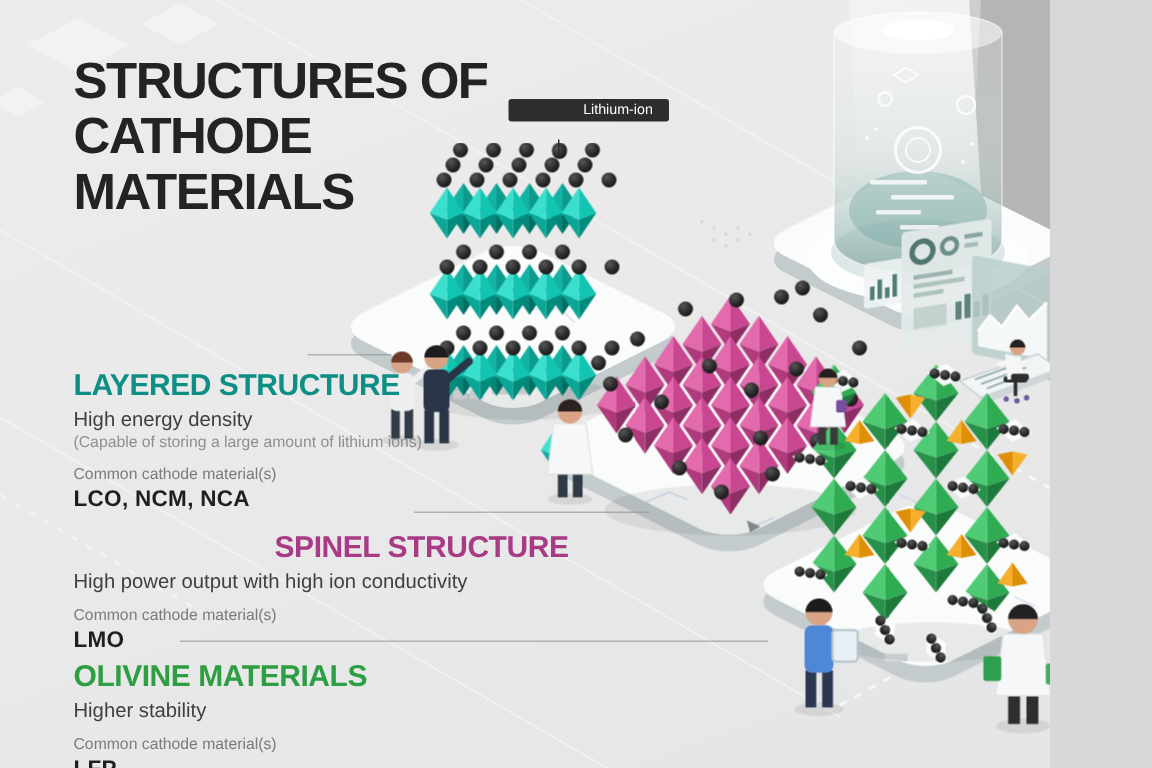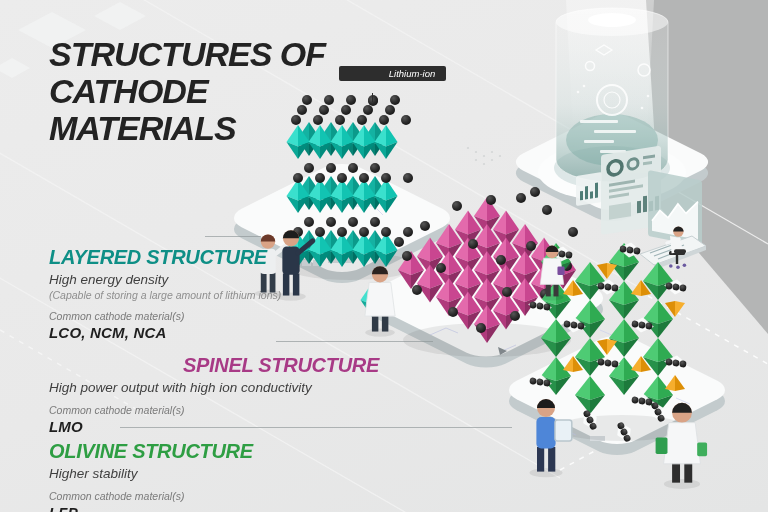--- a/index.html
+++ b/index.html
@@ -1,18 +1,18 @@
 <!DOCTYPE html>
 <html><head>
 <meta charset="utf-8">
 <style>
   html,body{margin:0;padding:0;background:#d8d8d8;}
-  #stage{position:relative;width:768px;height:512px;overflow:hidden;
+  #stage{position:relative;width:700px;height:512px;overflow:hidden;
     background:linear-gradient(160deg,#ececec 0%,#e9e9e9 55%,#e4e5e5 100%);
-    font-family:"Liberation Sans","DejaVu Sans",sans-serif;font-style:italic;}
+    font-family:"Liberation Sans","DejaVu Sans",sans-serif;}
   .band{position:absolute;inset:0;z-index:0;background:#b4b5b5;
     clip-path:polygon(646px 0,768px 0,768px 334px,659px 206px);}
   #scene{position:absolute;left:0;top:0;z-index:1;}
   .txt{position:absolute;z-index:2;}
   .title{left:49px;top:36px;font-size:34px;line-height:37px;font-weight:bold;
     color:#232323;letter-spacing:-1px;}
   .subtitle{left:50px;top:152px;font-size:11.5px;color:#3a3a3a;letter-spacing:0;}
   .sec{left:49px;width:330px;margin-top:44px;}
   .sec .h{font-size:20px;font-weight:bold;letter-spacing:-0.3px;line-height:22px;}
   .sec .d{font-size:13.5px;color:#3f3f3f;margin-top:4px;}
@@ -492,21 +492,21 @@
     <div class="l">Common cathode material(s)</div>
     <div class="m">LCO, NCM, NCA</div>
   </div>
   <div class="txt sec" style="top:310px">
     <div class="h" style="color: rgb(168, 58, 134); text-align: right;">SPINEL STRUCTURE</div>
     <div class="d">High power output with high ion conductivity</div>
     <div class="l">Common cathode material(s)</div>
     <div class="m">LMO</div>
   </div>
   <div class="txt sec" style="top:396px">
-    <div class="h" style="color: rgb(46, 158, 67);">OLIVINE STRUCTURE</div>
+    <div class="h" style="color: rgb(46, 158, 67);">OLIVINE MATERIALS</div>
     <div class="d">Higher stability</div>
     <div class="l">Common cathode material(s)</div>
     <div class="m">LFP</div>
   </div>
 
   <div class="cline" style="left:205px;top:236px;width:56px"></div>
   <div class="cline" style="left:276px;top:341px;width:157px"></div>
   <div class="cline" style="left:120px;top:427px;width:392px"></div>
 
   <div class="callout">Lithium-ion</div>

